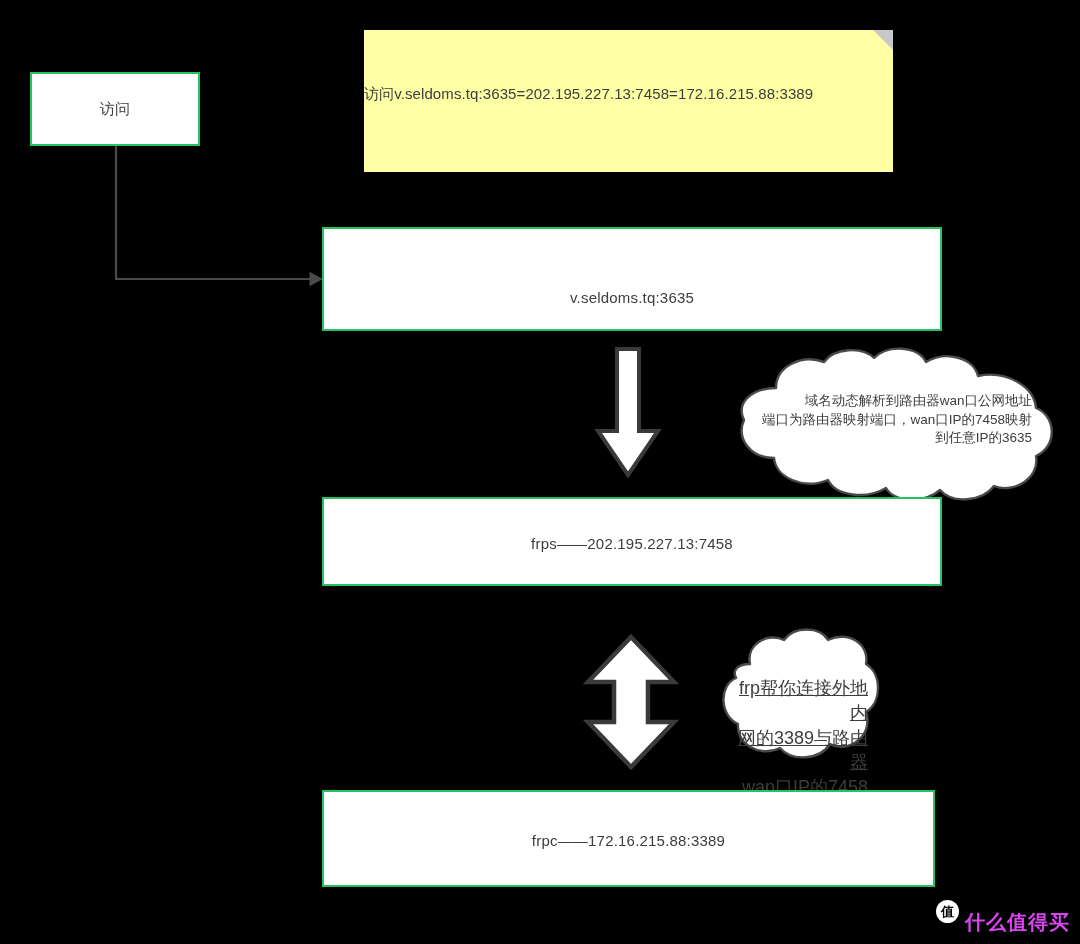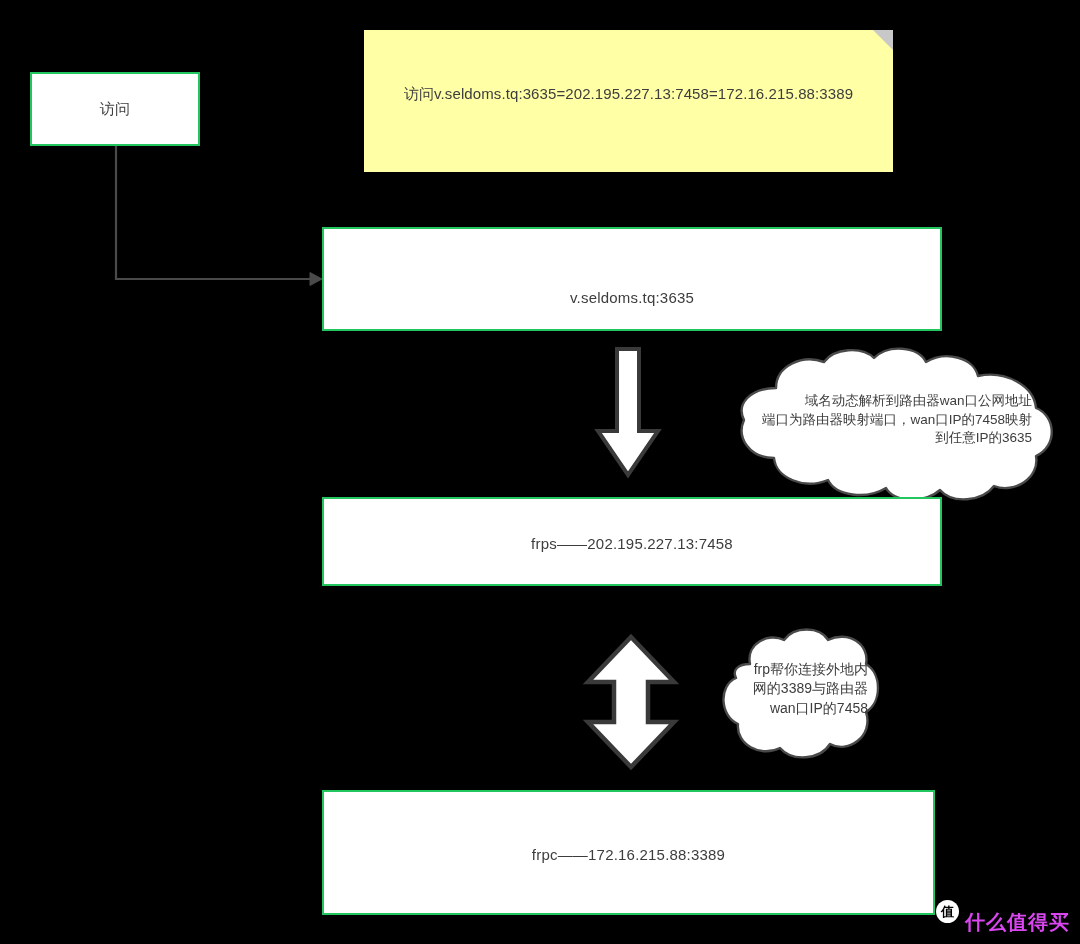--- a/index.html
+++ b/index.html
@@ -65,21 +65,21 @@
     top: 497px;
     width: 620px;
     height: 89px;
   }
   #box-frps .label { transform: translateY(2px); }
 
   #box-frpc {
     left: 322px;
     top: 790px;
     width: 613px;
-    height: 125px;
+    height: 97px;
   }
   #box-frpc .label { transform: translateY(2px); }
 
   
   #sticky-note {
     position: absolute;
     left: 364px;
     top: 30px;
     width: 529px;
     height: 142px;
@@ -92,21 +92,21 @@
     width: 20px;
     height: 20px;
     background: #c8c8c8;
     clip-path: polygon(0 0, 100% 0, 100% 100%);
   }
   #sticky-note .note-text {
     position: absolute;
     left: 0;
     right: 0;
     top: 55px;
-    text-align: center;
+    text-align: left;
     color: #3d3d3d;
     font-size: 15px;
     letter-spacing: 0.1px;
   }
 
   
   #connector-access {
     position: absolute;
     left: 0;
     top: 0;
@@ -145,24 +145,25 @@
     padding: 0 26px;
     box-sizing: border-box;
   }
   #cloud-frp {
     left: 716px;
     top: 624px;
     width: 166px;
     height: 142px;
   }
   #cloud-frp .cloud-text {
-    top: 36px;
-    font-size: 14px;
+    top: 52px;
+    font-size: 18px;
     padding: 0 14px;
     box-sizing: border-box;
+    text-decoration: underline;
   }
 
   
   #watermark {
     position: absolute;
     right: 10px;
     bottom: 8px;
     display: flex;
     align-items: center;
     gap: 6px;

